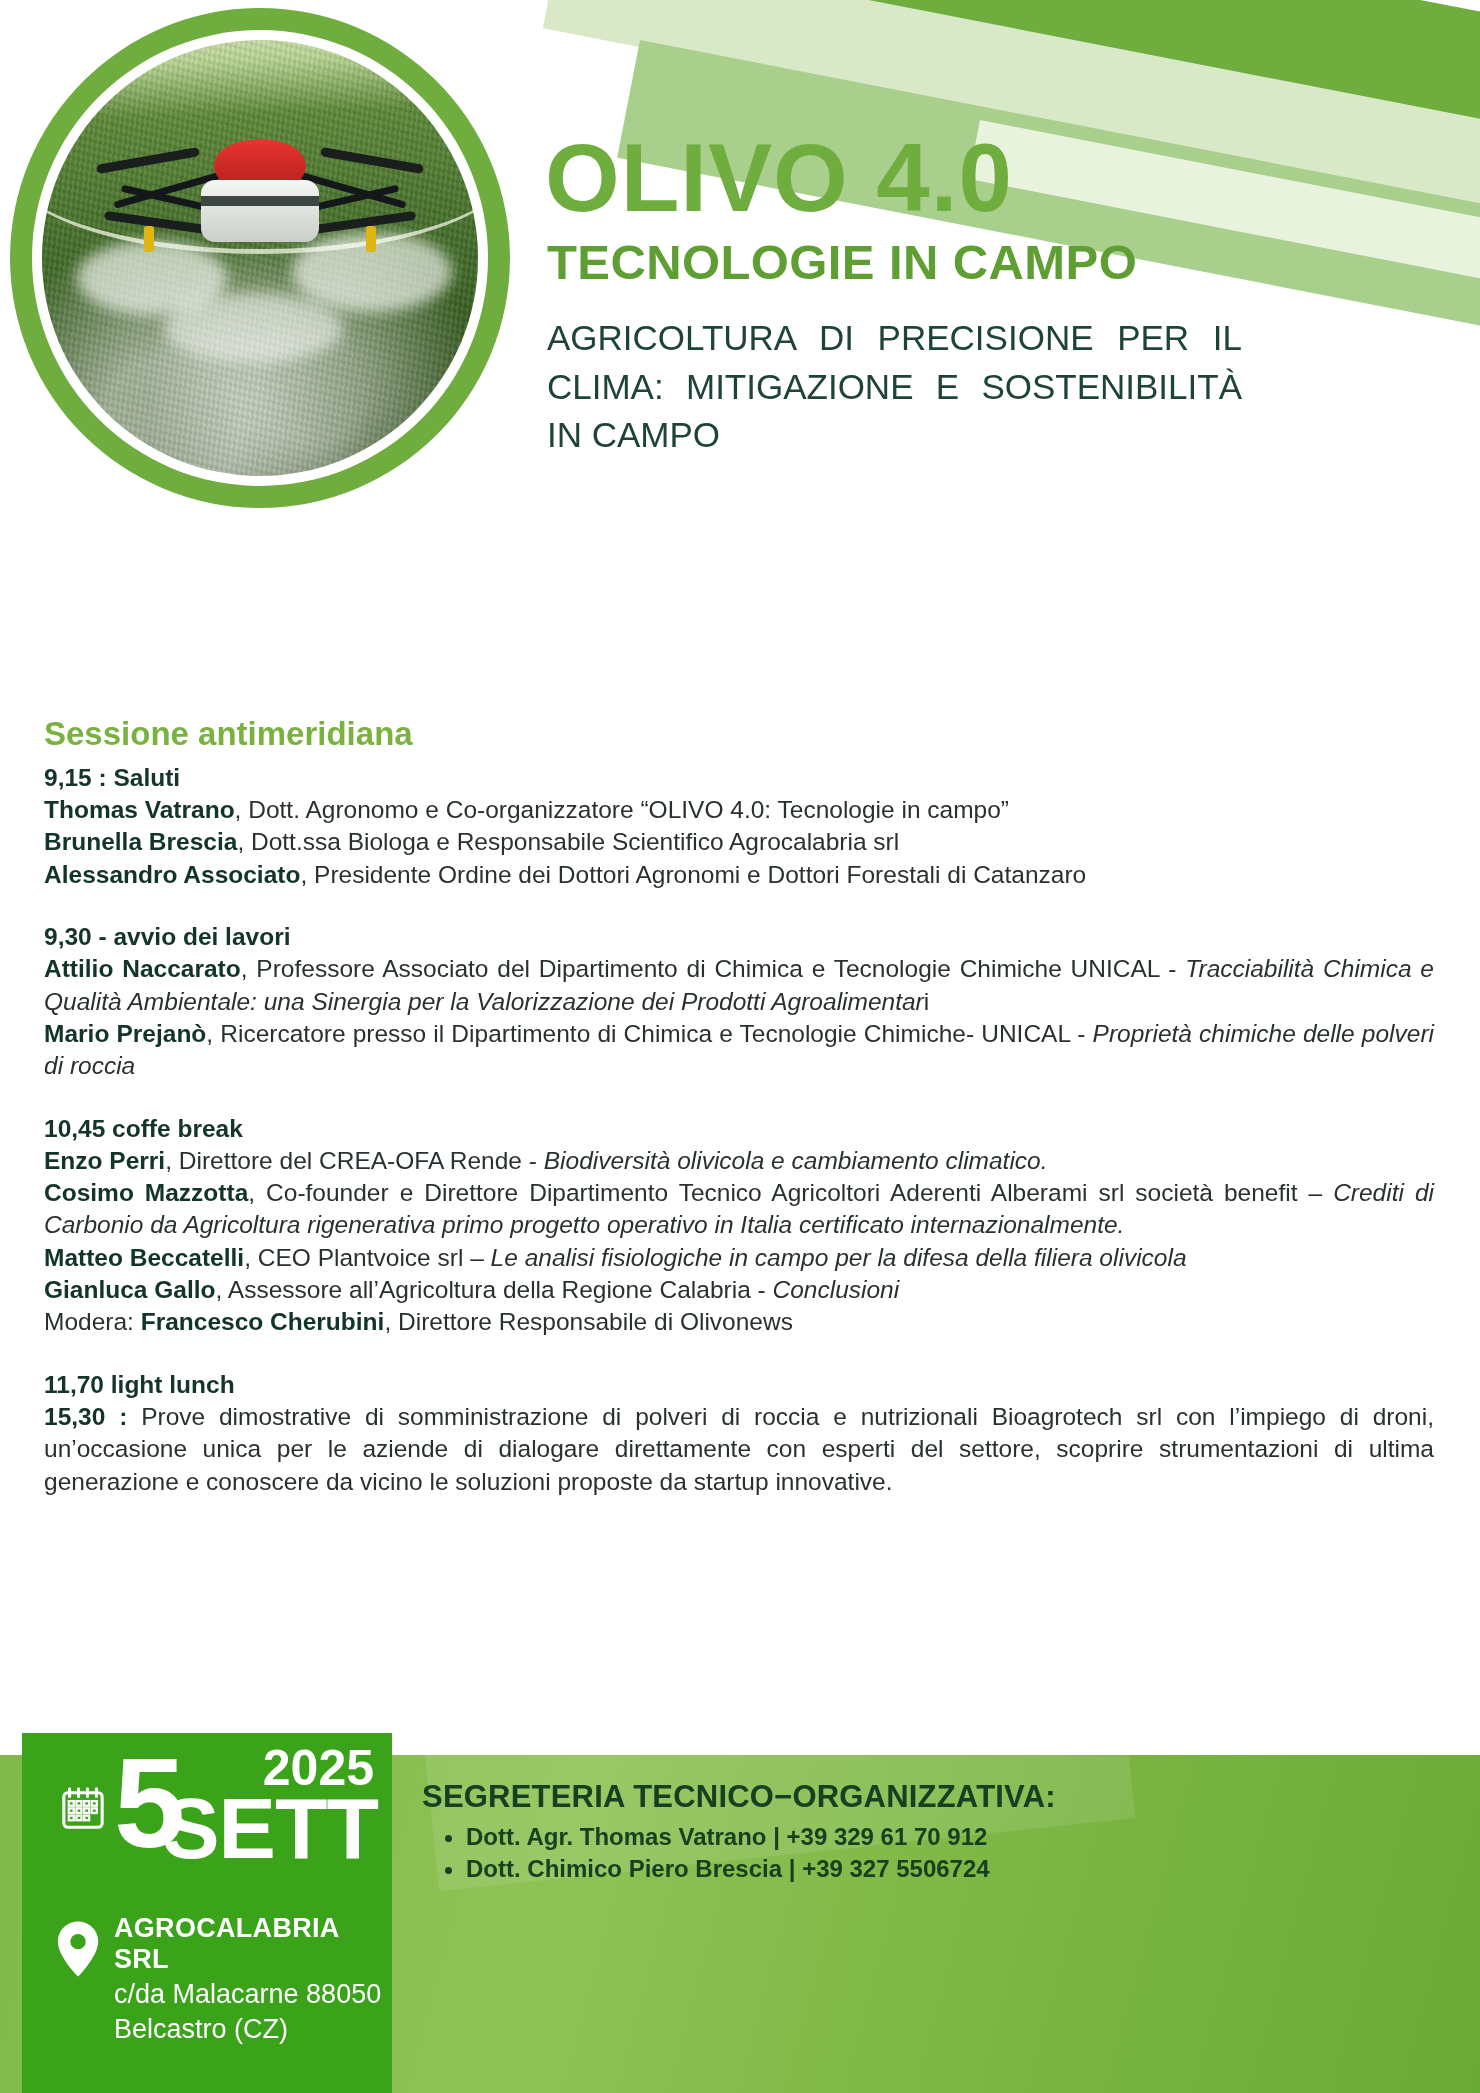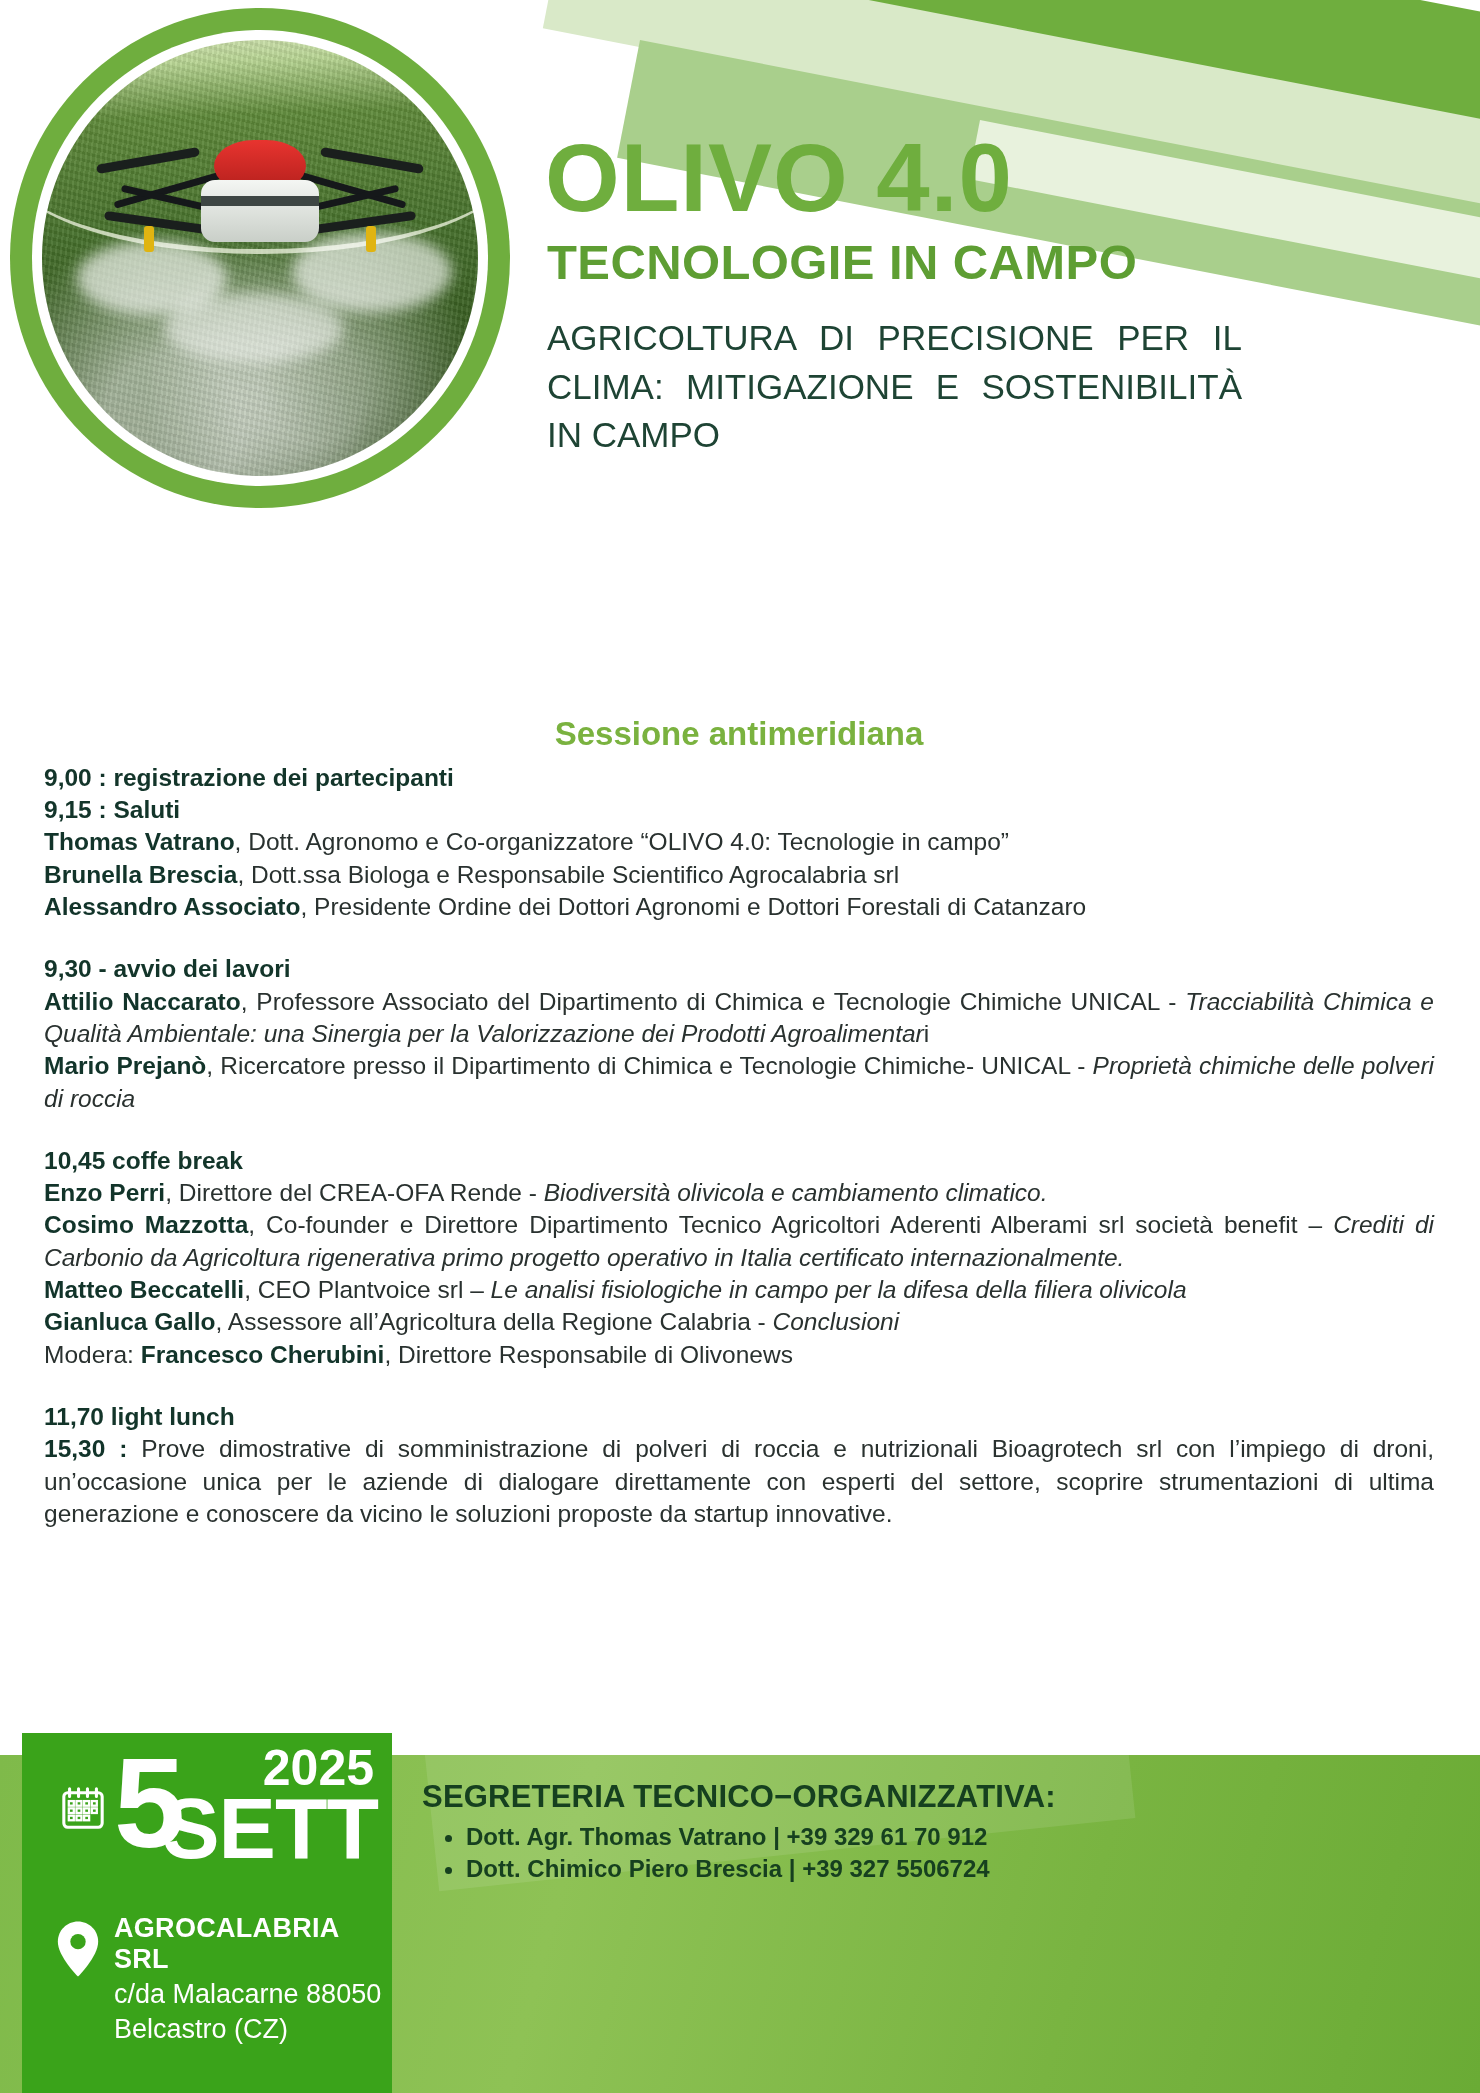--- a/index.html
+++ b/index.html
@@ -93,21 +93,21 @@
   }
   .t-desc{
     margin:24px 0 0 2px; width:695px;
     font-size:35px; line-height:1.38; color:#1e4434;
     text-align:justify; text-align-last:left; font-weight:400;
   }
 
   
   .prog{ position:absolute; left:44px; top:712px; width:1390px;
          font-size:24.5px; line-height:1.32; color:#29312f; }
-  .sess-title{ font-size:33px; font-weight:700; color:#7ab23f; margin:0 0 6px;text-align:center; }
+  .sess-title{ font-size:33px; font-weight:700; color:#7ab23f; margin:0 0 6px; }
   .sess-title.second{ margin-top:2px; }
   .ln{ margin:0; }
   .ln.b{ font-weight:700; color:#13352a; }
   .ln.j{ text-align:justify; text-align-last:left; }
   .gap{ height:30px; }
   b{ color:#12342a; }
   i{ font-style:italic; }
 
   
   .footer{ position:absolute; left:0; bottom:0; width:1480px; height:338px;
@@ -170,21 +170,20 @@
 <div class="head">
   <h1 class="t-main">OLIVO 4.0</h1>
   <div class="t-sub">TECNOLOGIE IN CAMPO</div>
   <div class="t-desc">AGRICOLTURA DI PRECISIONE PER IL CLIMA: MITIGAZIONE E SOSTENIBILITÀ IN CAMPO</div>
 </div>
 
 <div class="prog">
 
   <div class="sess-title">Sessione antimeridiana</div>
 
-  <p class="ln b">9,00 : registrazione dei partecipanti</p>
   <p class="ln b">9,15 : Saluti</p>
 
   <p class="ln"><b>Thomas Vatrano</b><span>, Dott. Agronomo e Co-organizzatore “OLIVO 4.0: Tecnologie in campo”</span></p>
   <p class="ln"><b>Brunella Brescia</b><span>, Dott.ssa Biologa e Responsabile Scientifico Agrocalabria srl</span></p>
   <p class="ln"><b>Alessandro Associato</b><span>, Presidente Ordine dei Dottori Agronomi e Dottori Forestali di Catanzaro</span></p>
 
   <div class="gap"></div>
 
   <p class="ln b">9,30 - avvio dei lavori</p>
   <p class="ln j"><b>Attilio Naccarato</b><span>, Professore Associato del Dipartimento di Chimica e Tecnologie Chimiche UNICAL - </span><i>Tracciabilità Chimica e Qualità Ambientale: una Sinergia per la Valorizzazione dei Prodotti Agroalimentar</i><span>i</span></p>

